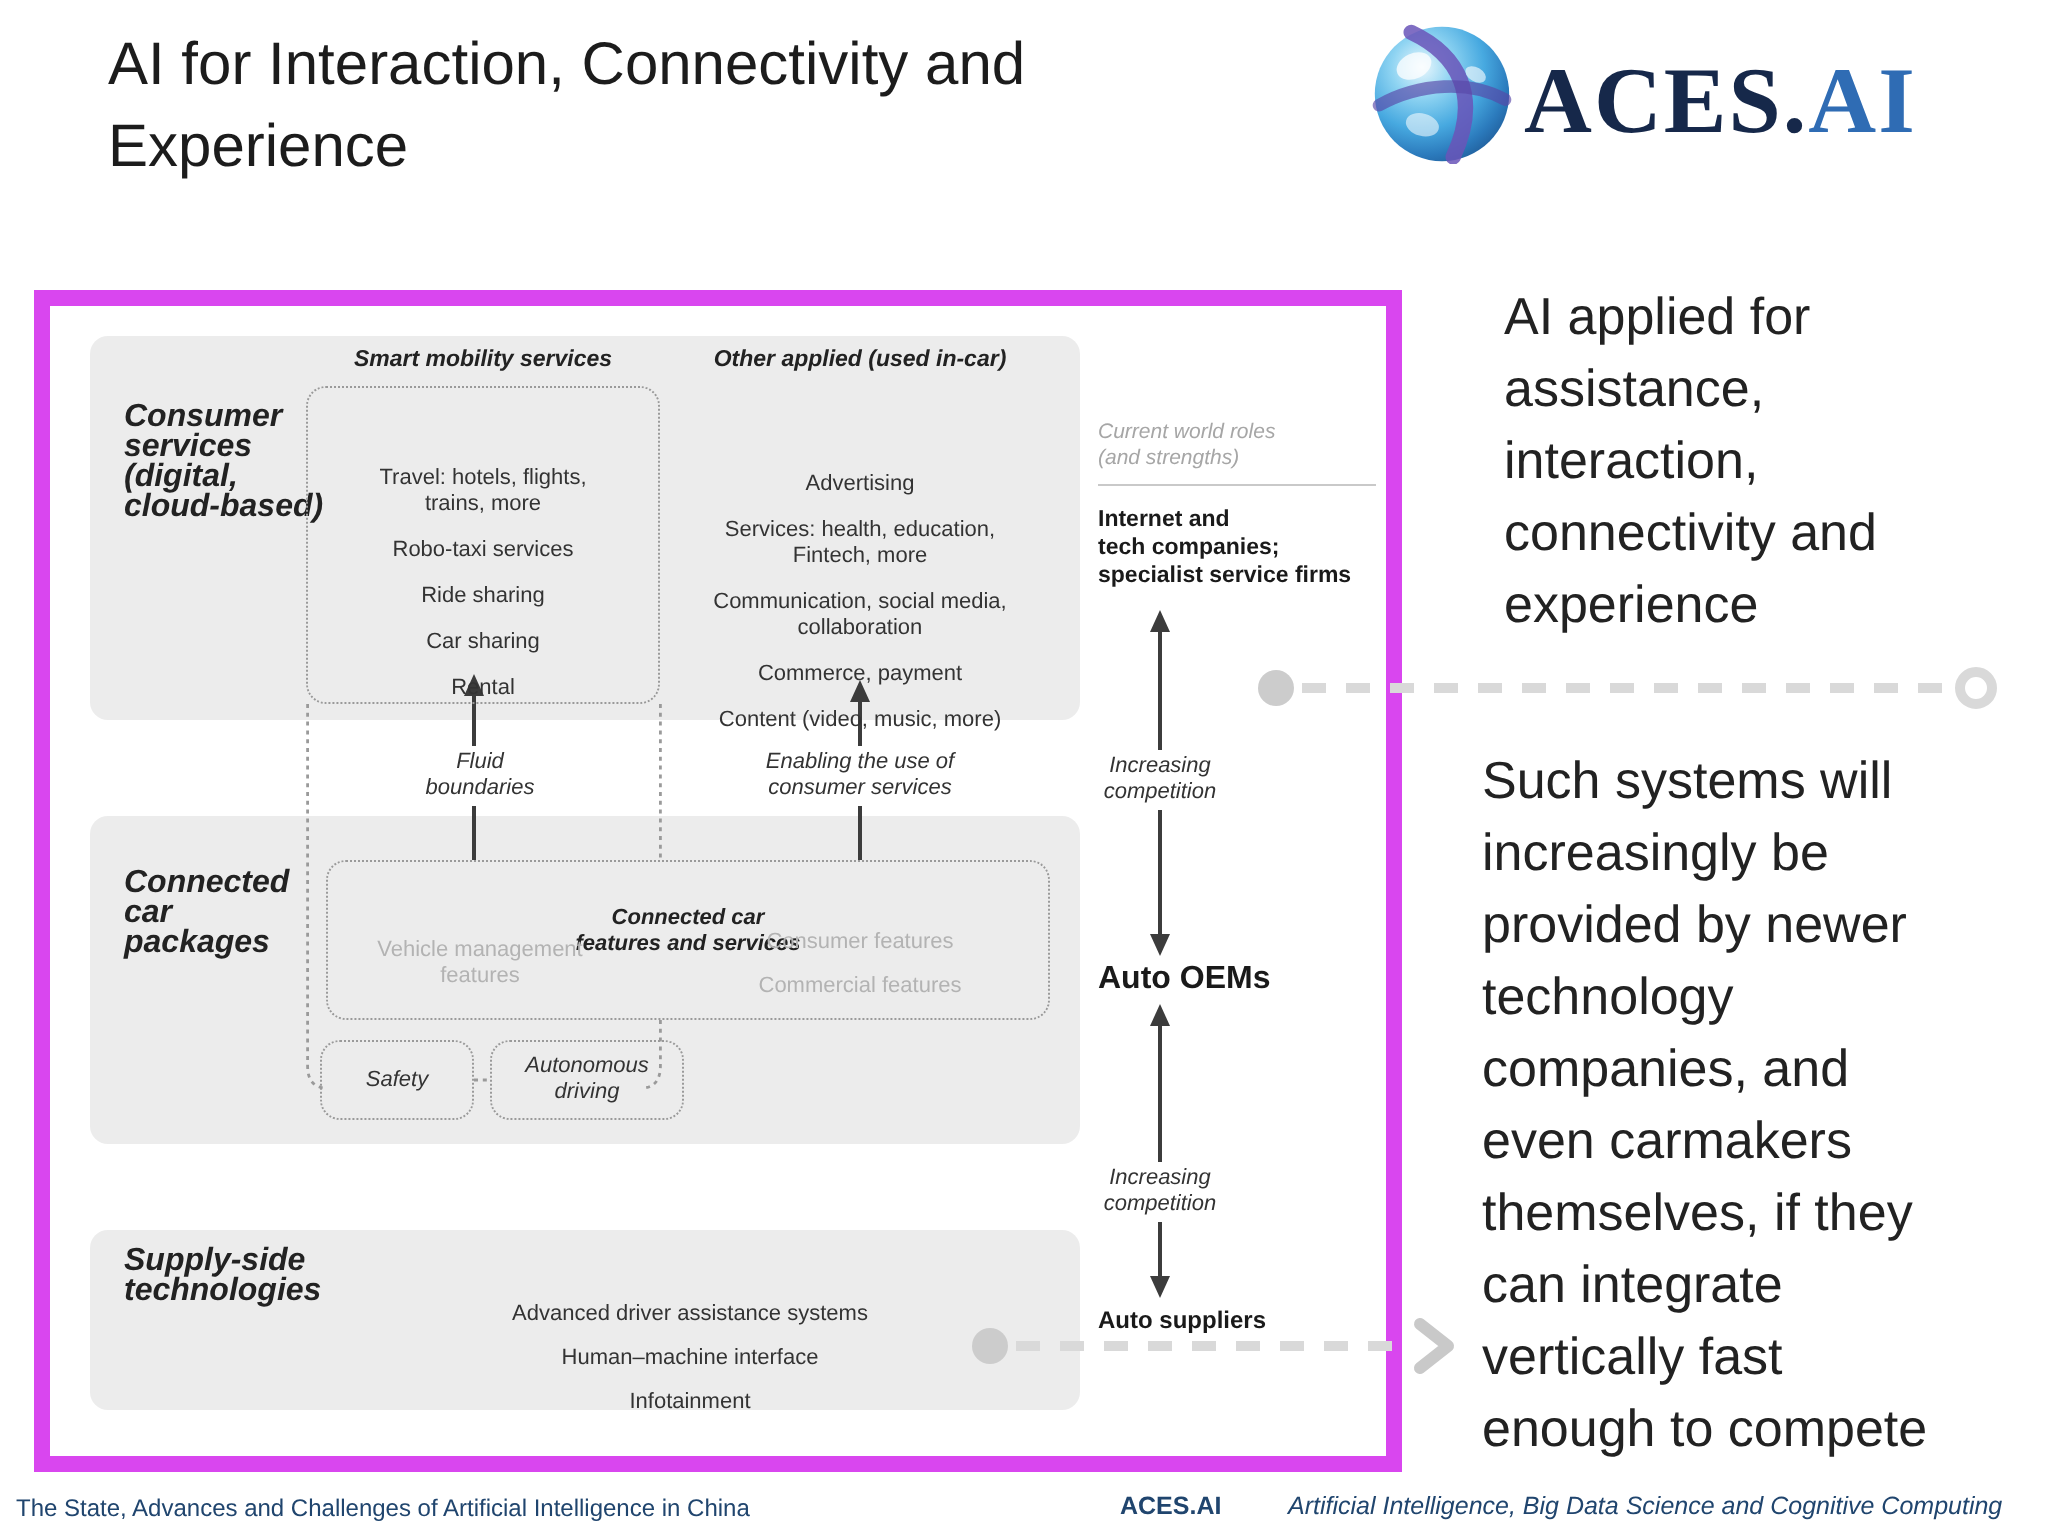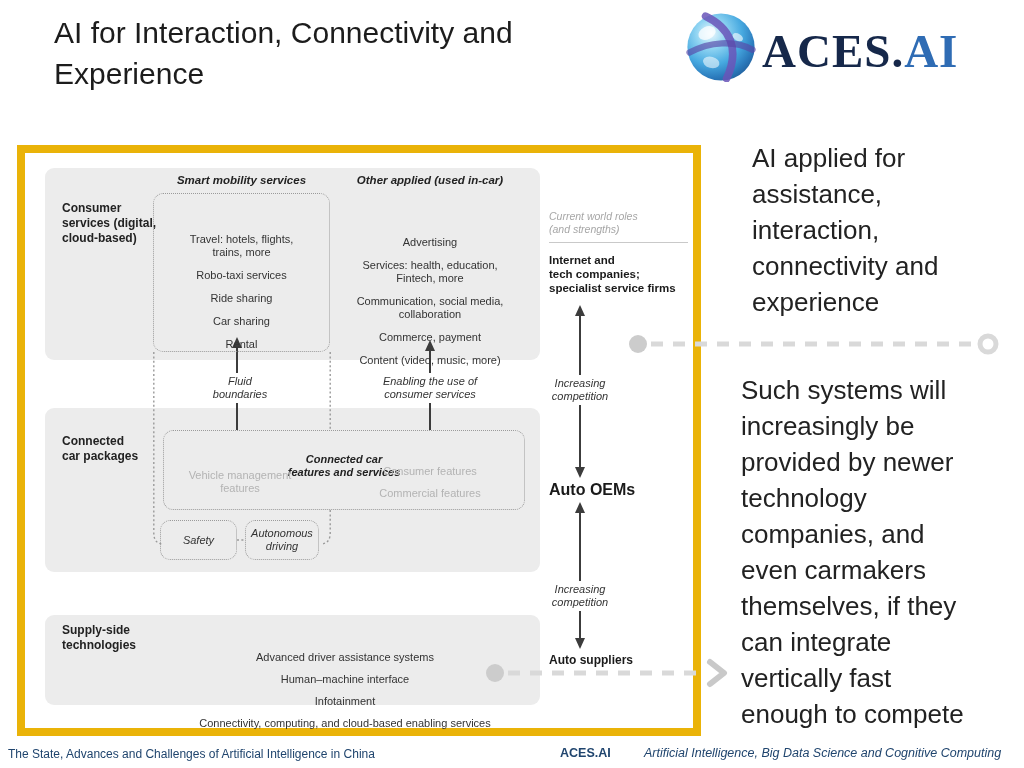--- a/index.html
+++ b/index.html
@@ -21,28 +21,28 @@
   .logo-text {
     position:absolute; left:76px; top:14px; height:60px; line-height:58px;
     font-family:"Liberation Serif", serif; font-weight:bold; font-size:47px; letter-spacing:1px;
   }
   .logo-main { color:#16284a; }
   .logo-ai   { color:#2f6cb4;margin-top:12px; }
 
   
   .diagram {
     left:17px; top:145px; width:684px; height:591px;
-    border:8px solid #eab308; background:#ffffff;
+    border:8px solid #d946ef; background:#ffffff;
   }
   .d { position:absolute; } 
   .graybox { background:#ececec; border-radius:9px; }
   .dotted { border:1.5px dotted #9a9a9a; border-radius:10px; }
 
   .colhead { font-size:11.5px; font-weight:bold; font-style:italic; color:#222; text-align:center; }
-  .seclabel { font-size:12px; font-weight:bold; color:#222; line-height:15px; }
+  .seclabel { font-size:16px; font-weight:bold; color:#222; line-height:15px;font-style:italic; }
   .item { font-size:11px; color:#333; text-align:center; line-height:13px; }
   .itemcol { display:flex; flex-direction:column; gap:10px; align-items:center;margin-top:28px; }
   .graytext { color:#b3b3b3; text-align:center; font-size:11px; line-height:13px; }
   .flowlabel {
     font-size:11px; font-style:italic; color:#333; text-align:center; line-height:13px;
     background:#ffffff; padding:2px 3px;
   }
   .roles-note { font-size:10.5px; font-style:italic; color:#a6a6a6; line-height:13px; }
   .rolesep { background:#c9c9c9; height:1px; }
   .rbold { font-size:11.5px; font-weight:bold; color:#1a1a1a; line-height:14px; }
@@ -163,30 +163,29 @@
   <div class="d feat-title pre" style="left:239px; top:300px; width:160px;">Connected car
 features and services</div>
   <div class="d graytext pre" style="left:155px; top:316px; width:120px;">Vehicle management
 features</div>
   <div class="d graytext" style="left:345px; top:312px; width:120px;">Consumer features</div>
   <div class="d graytext" style="left:345px; top:334px; width:120px;">Commercial features</div>
 
   <div class="d dotted" style="left:135px; top:367px; width:77px; height:40px; display:flex; align-items:center; justify-content:center;">
     <span class="boxlabel">Safety</span>
   </div>
-  <div class="d dotted" style="left:220px; top:367px; width:74px; height:40px; display:flex; align-items:center; justify-content:center;">
+  <div class="d dotted" style="left:220px; top:367px; width:97px; height:40px; display:flex; align-items:center; justify-content:center;">
     <span class="boxlabel pre">Autonomous
 driving</span>
   </div>
 
   <div class="d itemcol" style="left:140px; top:470px; width:360px; gap:9px;">
     <div class="item">Advanced driver assistance systems</div>
     <div class="item">Human–machine interface</div>
     <div class="item">Infotainment</div>
-    <div class="item">Connectivity, computing, and cloud-based enabling services</div>
   </div>
 
   <div class="d roles-note pre" style="left:524px; top:57px; width:130px;">Current world roles
 (and strengths)</div>
   <div class="d rolesep" style="left:524px; top:89px; width:139px;"></div>
   <div class="d rbold pre" style="left:524px; top:100px; width:145px;">Internet and
 tech companies;
 specialist service firms</div>
   <div class="d flowlabel pre" style="left:516px; top:222px; width:78px;">Increasing
 competition</div>

